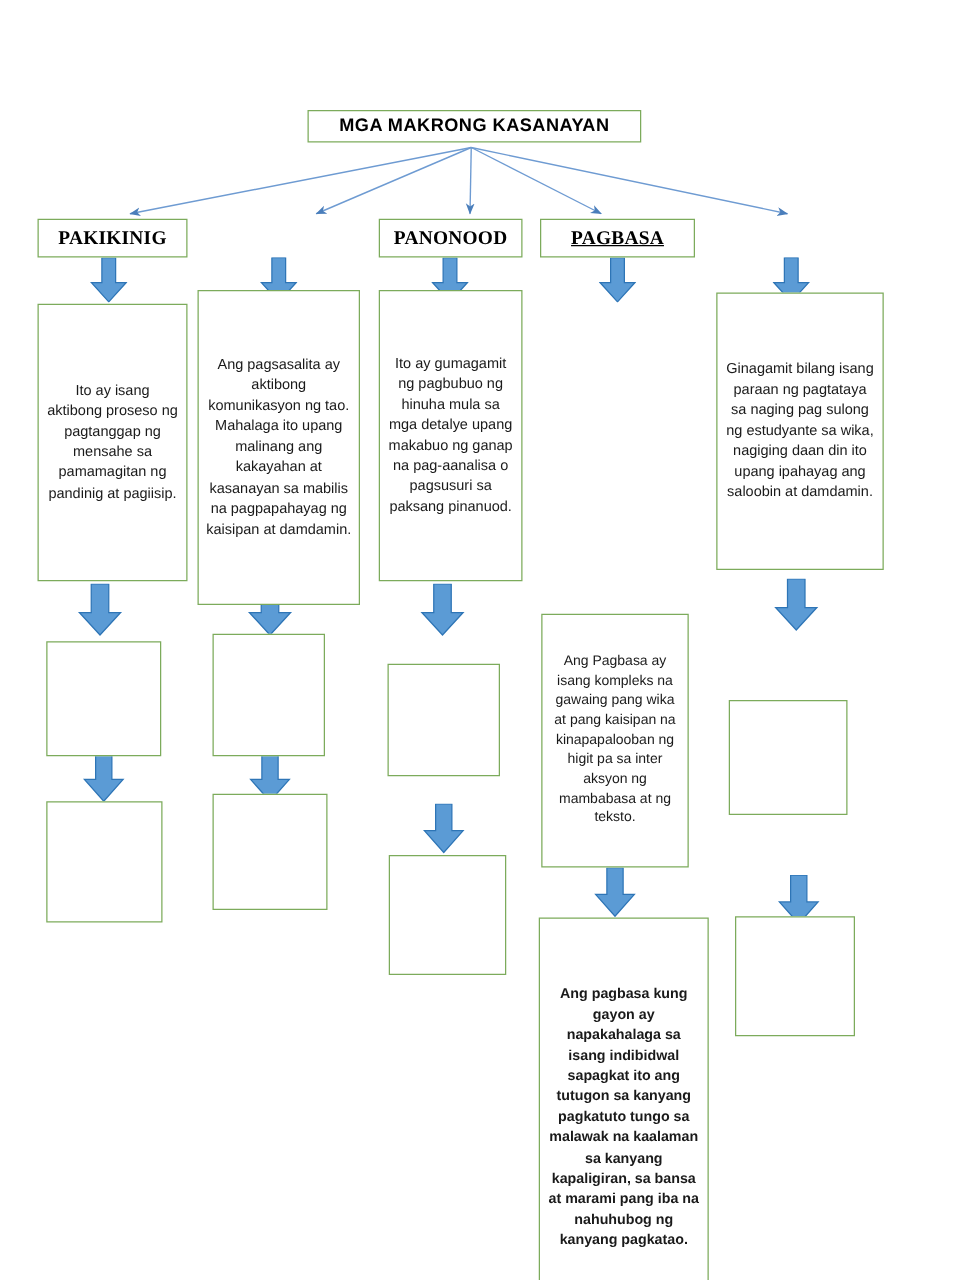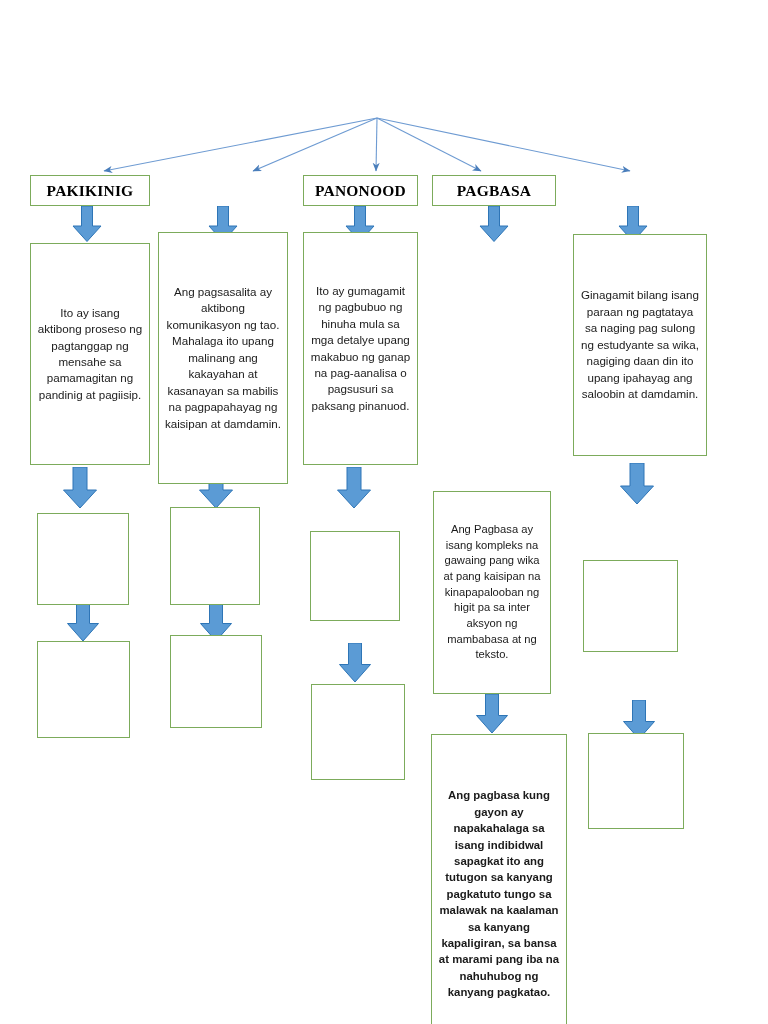--- a/index.html
+++ b/index.html
@@ -122,28 +122,31 @@
     </defs>
     <g stroke="#6E9BD2" stroke-width="1.1" fill="none" marker-end="url(#ah)">
       <line x1="377" y1="118" x2="104" y2="171"></line>
       <line x1="377" y1="118" x2="253" y2="171"></line>
       <line x1="377" y1="118" x2="376" y2="171"></line>
       <line x1="377" y1="118" x2="481" y2="171"></line>
       <line x1="377" y1="118" x2="630" y2="171"></line>
     </g>
   </svg>
 
+  <div class="box title-box" style="left:246px; top:88px; width:267px; height:26px;">
+    <span class="title-text">MGA  MAKRONG KASANAYAN</span>
+  </div>
 
   <div class="box head-box" style="left:30px; top:175px; width:120px; height:31px;justify-content:center;">
     <span class="head-text">PAKIKINIG</span>
   </div>
   <div class="box head-box" style="left:303px; top:175px; width:115px; height:31px;">
     <span class="head-text">PANONOOD</span>
   </div>
-  <div class="box head-box" style="left:432px; top:175px; width:124px; height:31px;">
+  <div class="box head-box" style="left:432px; top:175px; width:124px; height:31px;text-decoration:underline;">
     <span class="head-text">PAGBASA</span>
   </div>
 
   <div class="arrow" style="left:72px; top:206px; width:30px; height:36px;">
     <svg width="30" height="36" viewBox="0 0 30 36">
       <path d="M9.5,0 L20.5,0 L20.5,20 L29,20 L15,35.5 L1,20 L9.5,20 Z" fill="#5B9BD5" stroke="#2E75B6" stroke-width="1"></path>
     </svg>
   </div>
   <div class="arrow" style="left:208px; top:206px; width:30px; height:36px;">
     <svg width="30" height="36" viewBox="0 0 30 36">

